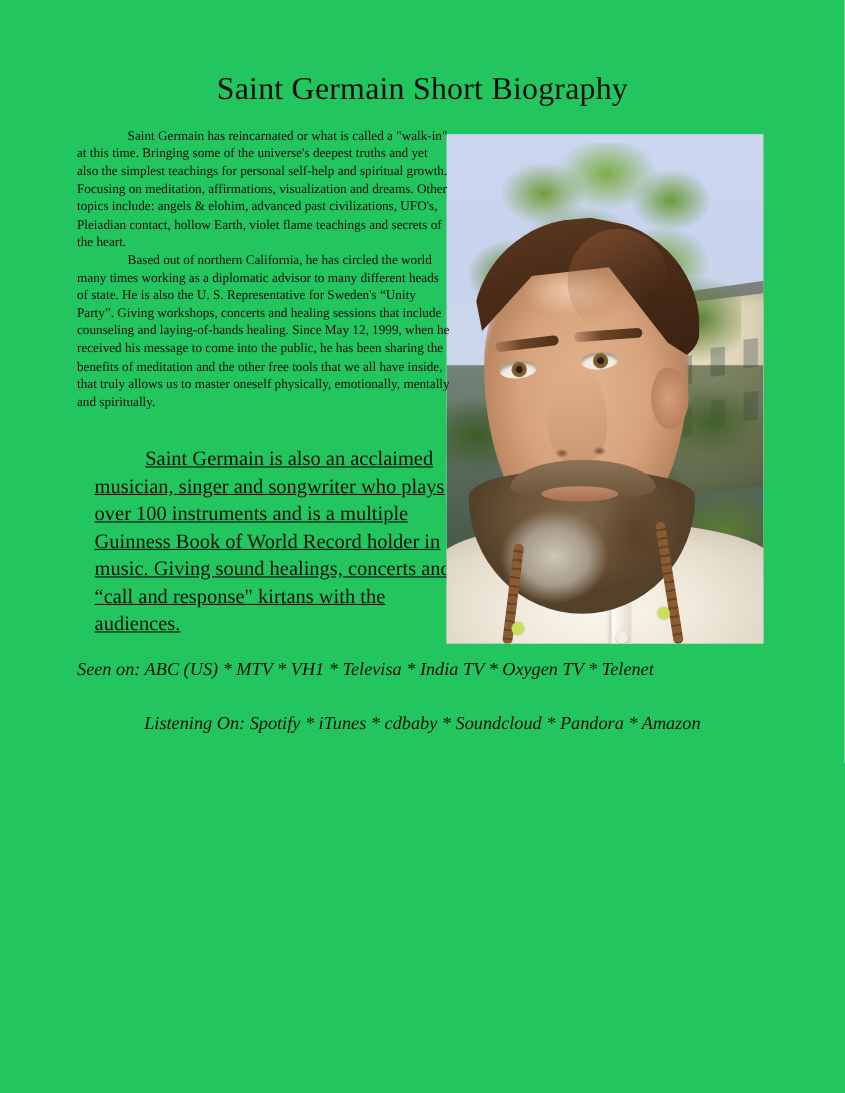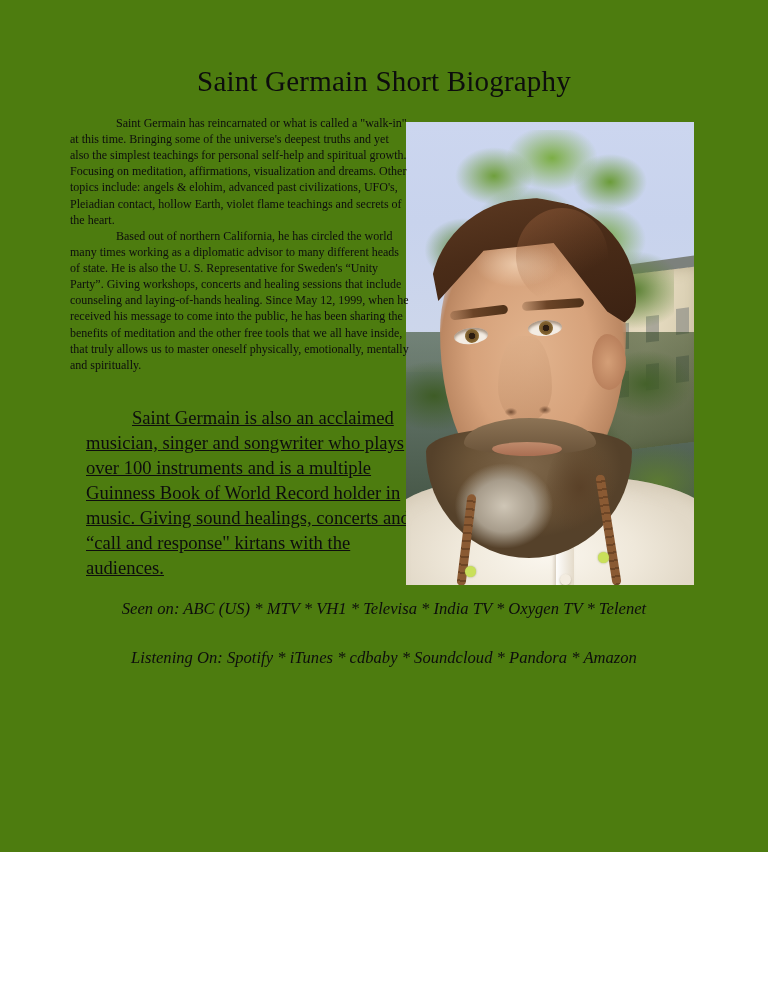--- a/index.html
+++ b/index.html
@@ -12,24 +12,24 @@
     height: 994px;
     overflow: hidden;
     font-family: "Liberation Serif", "DejaVu Serif", serif;
     color: #0d0d0d;
     -webkit-font-smoothing: antialiased;
   }
 
   .page {
     position: relative;
     width: 768px;
-    height: 852px;
+    height: 994px;
     box-sizing: border-box;
     padding: 0;
-    background: #4d7c0f;
+    background: #22c55e;
   }
 
   .doc-title {
     text-align: center;
     font-size: 29px;
     font-weight: normal;
     letter-spacing: 0.2px;
     margin: 0;
     padding-top: 66px;
     line-height: 1.1;
@@ -283,21 +283,21 @@
     text-decoration: underline;
   }
 
   .credits {
     margin: 2px 70px 0 70px;
     font-size: 16.6px;
     font-style: italic;
     line-height: 1.4;
     text-align: center;
   }
-  .credits.seen { text-align: center; padding-top: 1px; }
+  .credits.seen { text-align: left; padding-top: 1px; }
   .credits.listening { padding-top: 24px; }
 
   .contact-line {
     margin: 0 56px;
     text-align: center;
     font-size: 21px;
     padding-top: 25px;
     line-height: 1.3;
   }
   .social-line {

